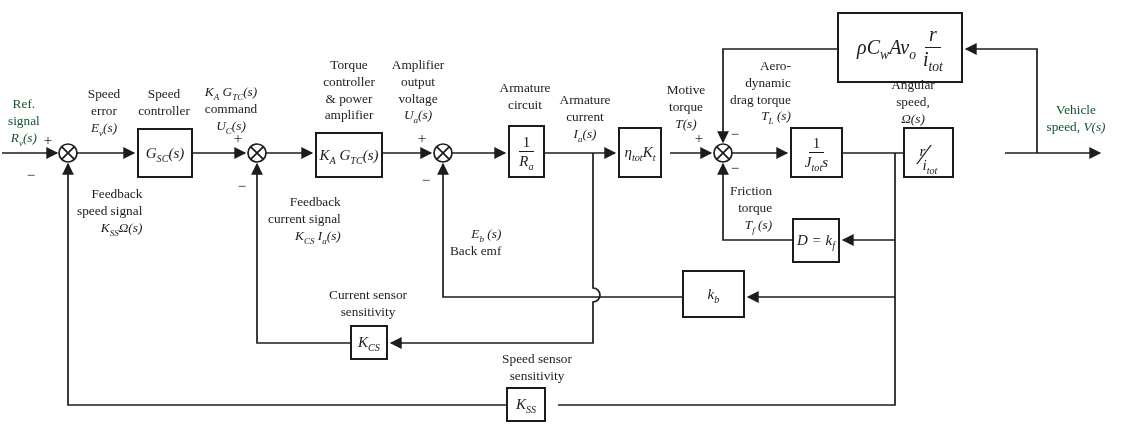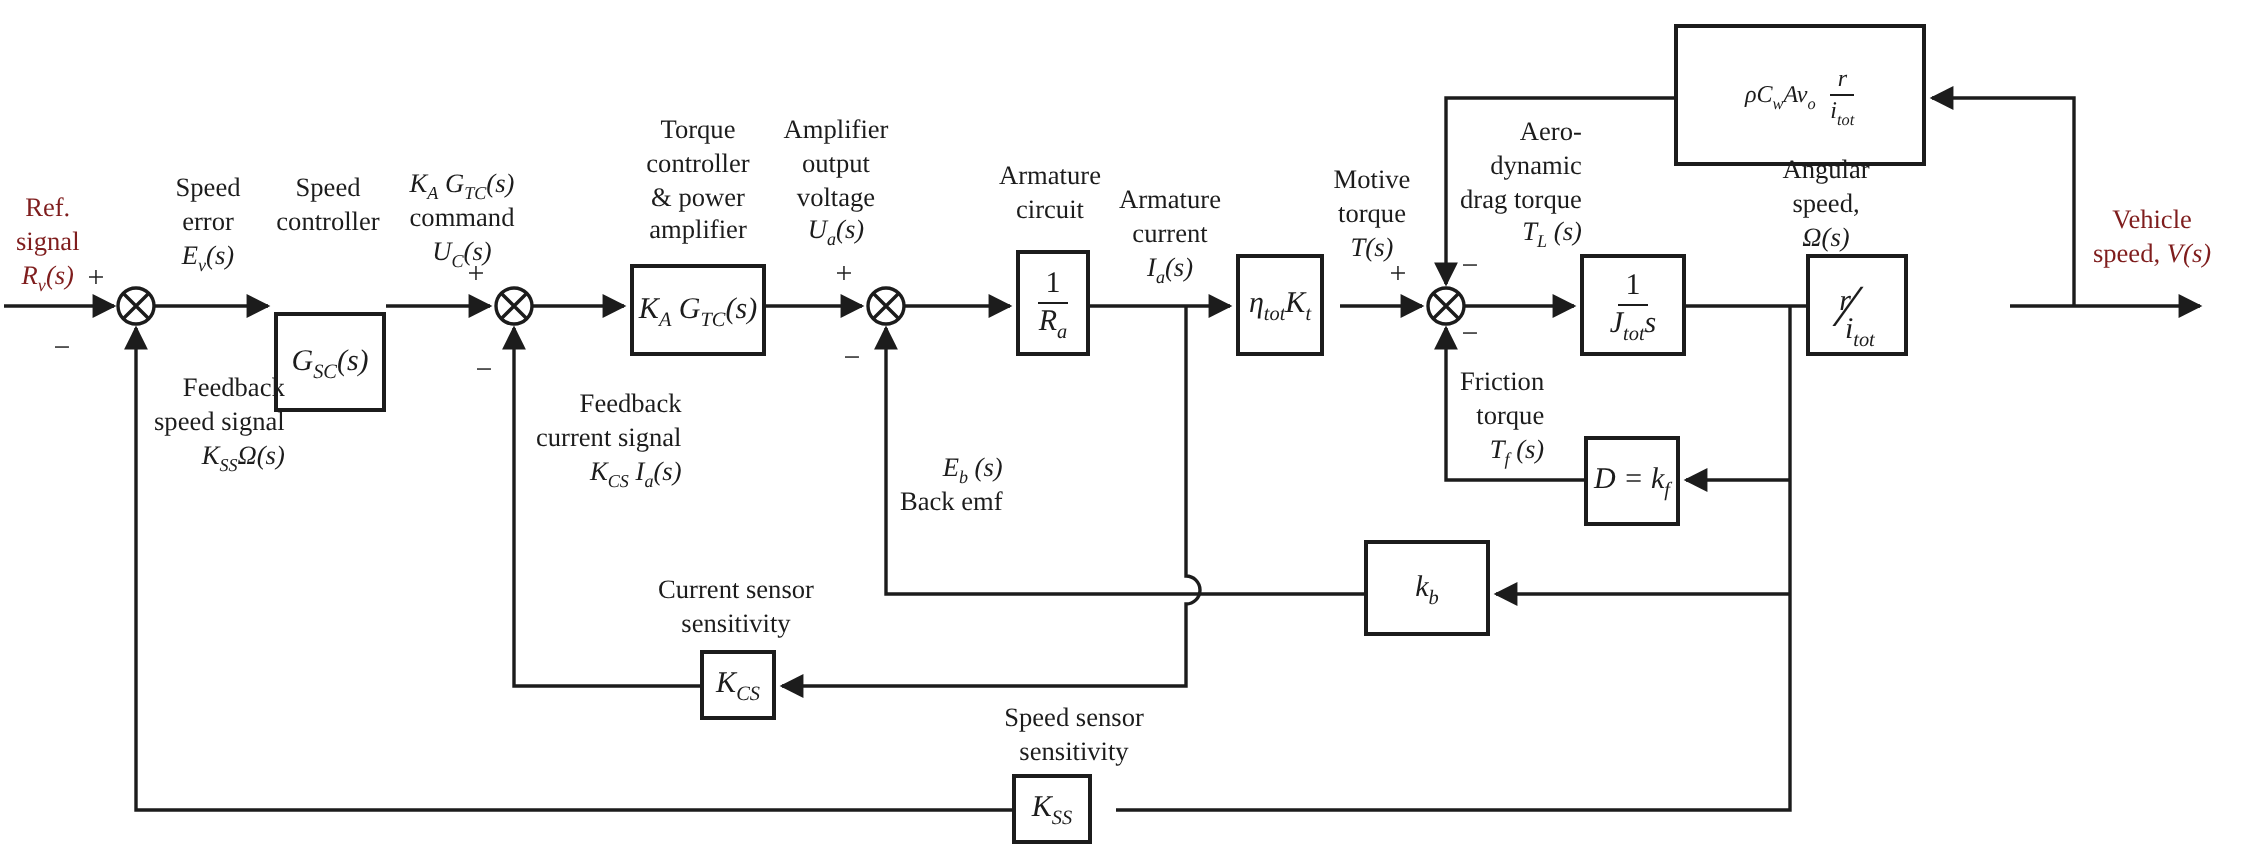--- a/index.html
+++ b/index.html
@@ -5,28 +5,28 @@
   html,body{margin:0;padding:0;background:#ffffff;}
   #stage{position:relative;width:1124px;height:429px;background:#ffffff;overflow:hidden;
          font-family:"Liberation Serif", serif;color:#1c1c1c;}
   #wires{position:absolute;left:0;top:0;width:1124px;height:429px;}
   .block{position:absolute;background:#fff;border:2px solid #1c1c1c;box-sizing:border-box;
          display:flex;align-items:center;justify-content:center;
          font-size:15px;color:#1c1c1c;z-index:2;}
   .note{position:absolute;font-size:13.3px;line-height:1.26;text-align:center;
         transform:translateX(-50%);white-space:nowrap;z-index:3;}
   .note-left{transform:none;text-align:right;}
-  .blue{color:#7f1d1d;}
+  .blue{color:#14532d;}
   .sign{position:absolute;font-size:15px;transform:translate(-50%,-50%);z-index:3;}
   .it{font-style:italic;}
   sub{font-size:0.68em;line-height:0;}
   .vfrac{display:inline-flex;flex-direction:column;align-items:center;line-height:1.08;}
   .vfrac .num{border-bottom:1.4px solid #1c1c1c;padding:0 4px 1px;}
   .vfrac .den{padding-top:1px;}
-  .rho-row{display:flex;align-items:center;gap:7px;font-size:12px;}
+  .rho-row{display:flex;align-items:center;gap:7px;font-size:20px;}
   .dfrac{display:inline-block;}
   .dfrac .top{position:relative;top:-7px;left:1px;}
   .dfrac .slash{font-size:30px;font-style:normal;margin:0 -3px;position:relative;top:1px;}
   .dfrac .bot{position:relative;top:7px;left:-1px;}
 </style>
 </head>
 <body>
 
 <div id="stage">
 
@@ -80,21 +80,21 @@
         <circle cx="443" cy="153" r="9"></circle>
           <path d="M436.6 146.6 L449.4 159.4 M436.6 159.4 L449.4 146.6" fill="none"></path>
       </g>
       <g>
         <circle cx="723" cy="153" r="9"></circle>
           <path d="M716.6 146.6 L729.4 159.4 M716.6 159.4 L729.4 146.6" fill="none"></path>
       </g>
     </g>
   </svg>
 
-  <div class="block" style="left:137px;top:128px;width:56px;height:50px;margin-top:28px;">
+  <div class="block" style="left:137px;top:128px;width:56px;height:50px;">
     <span><span class="it">G</span><sub class="it">SC</sub><span class="it">(s)</span></span>
   </div>
 
   <div class="block" style="left:315px;top:132px;width:68px;height:46px;">
     <span><span class="it">K</span><sub class="it">A</sub><span class="it"> G</span><sub class="it">TC</sub><span class="it">(s)</span></span>
   </div>
 
   <div class="block" style="left:508px;top:125px;width:37px;height:53px;">
     <span class="vfrac">
       <span class="num"><span>1</span></span>

